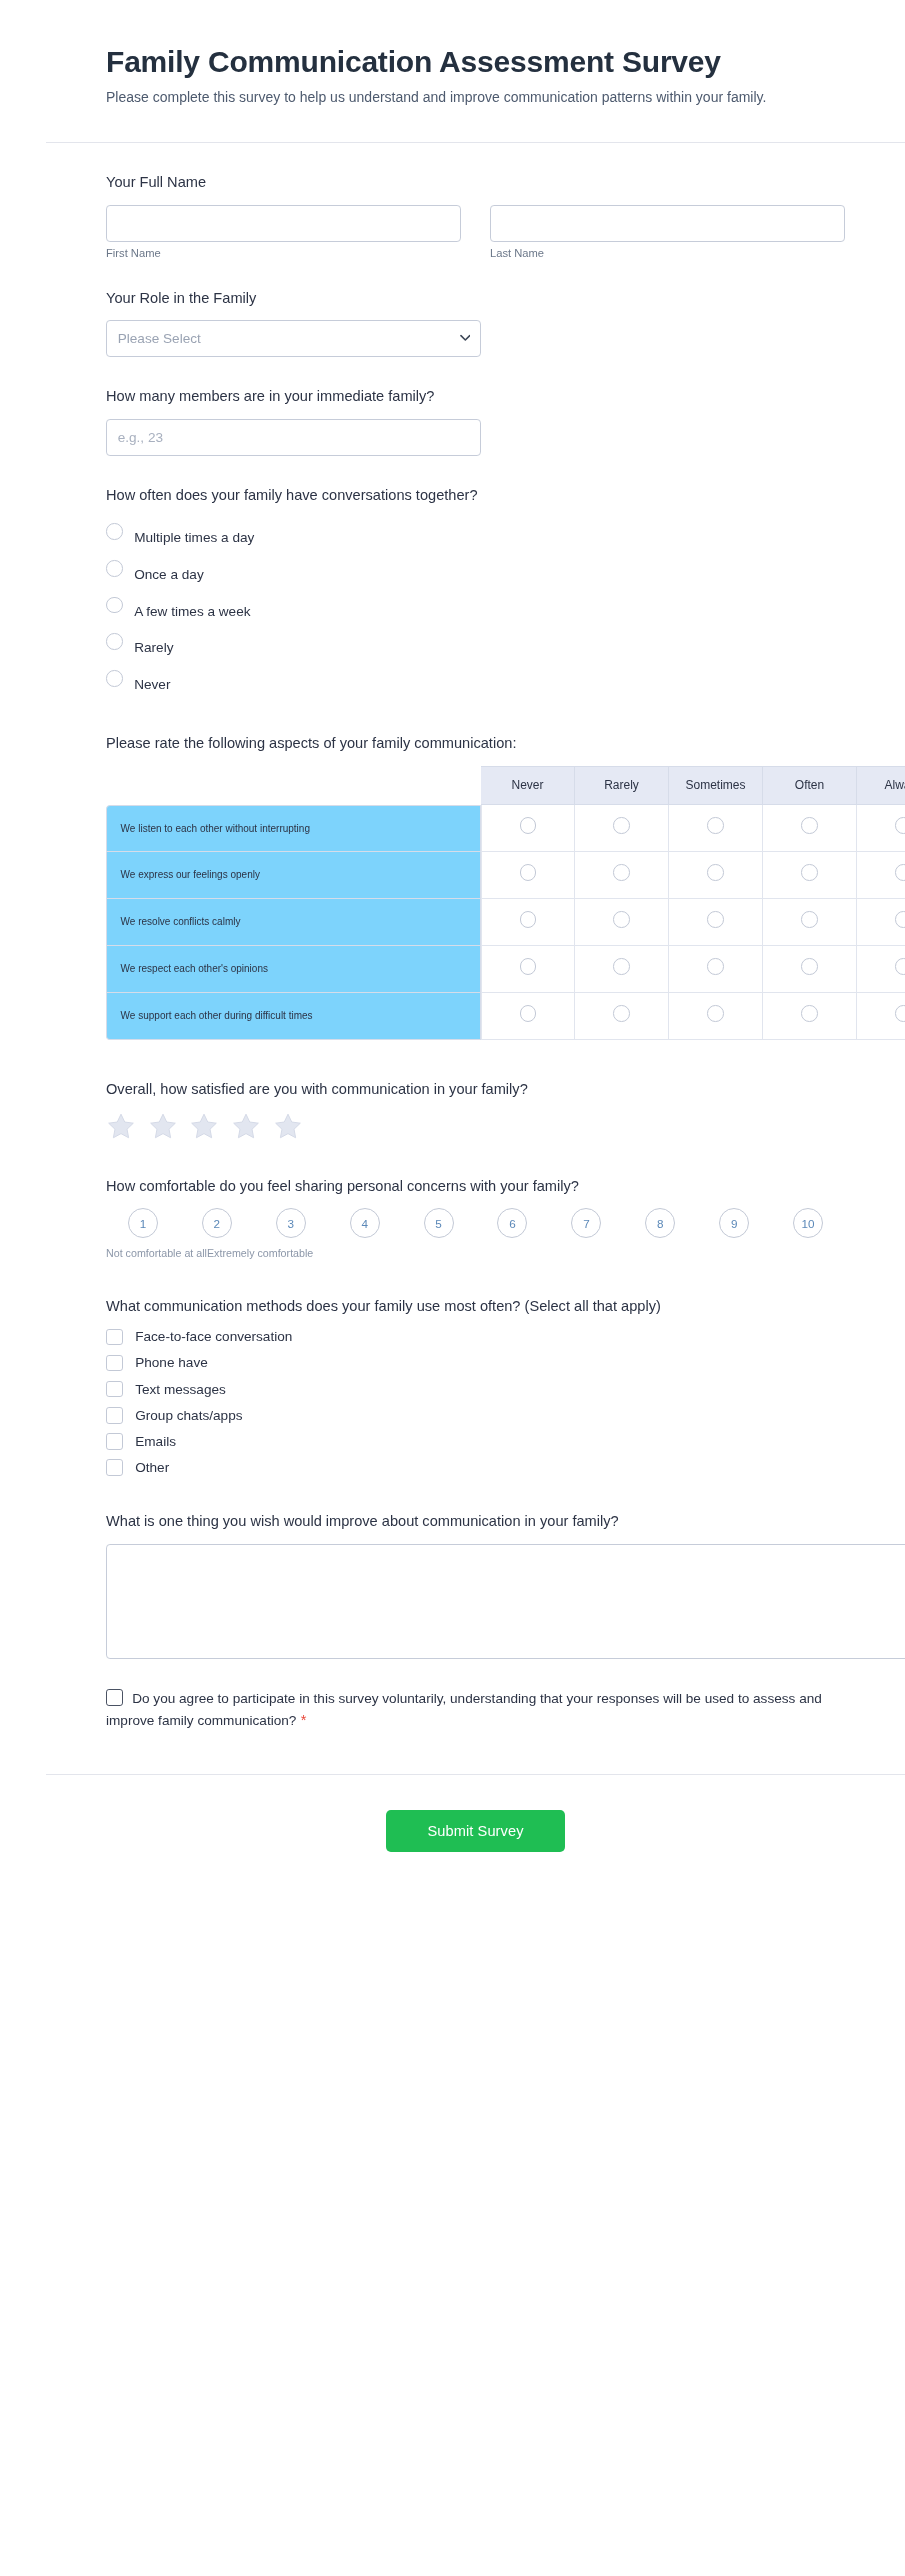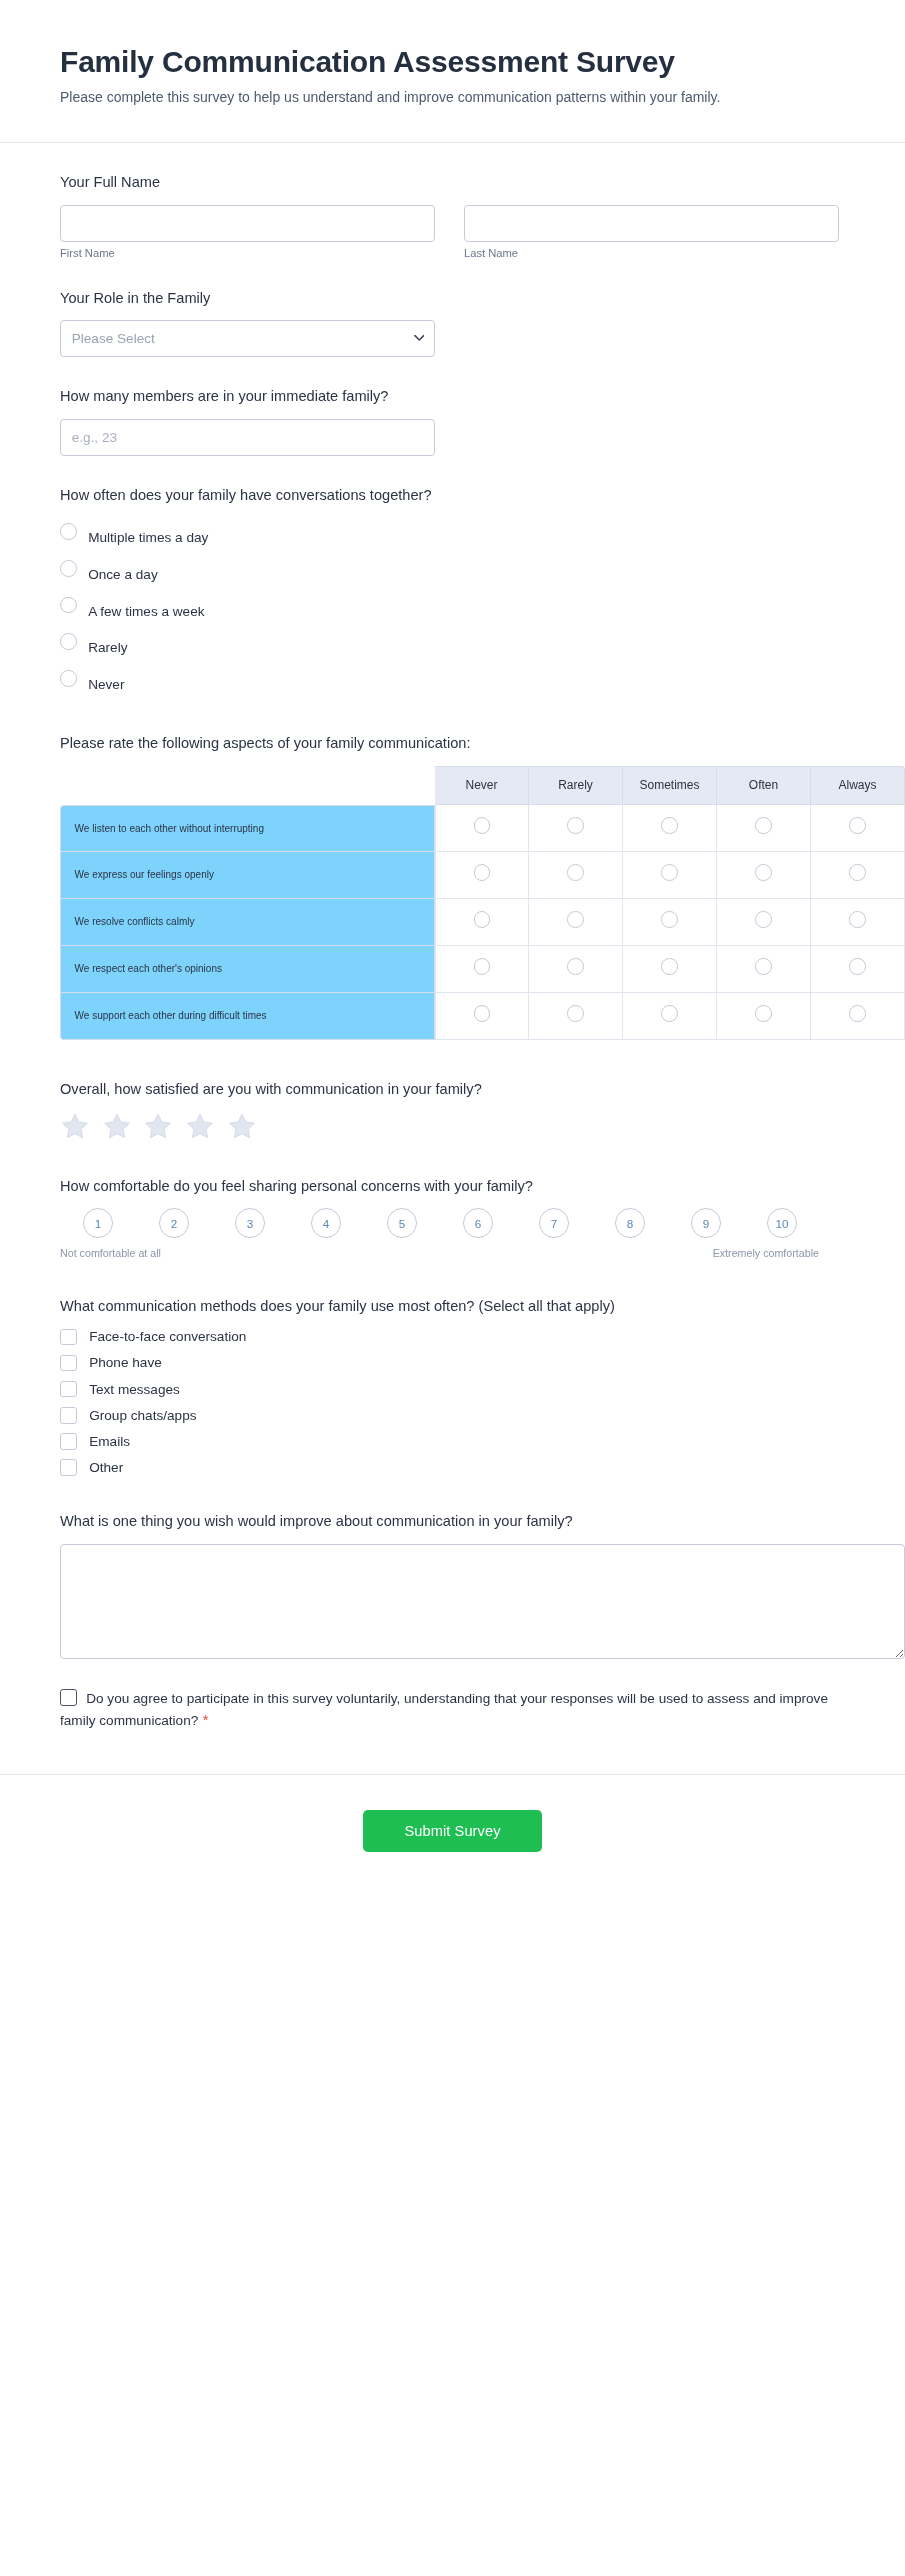--- a/index.html
+++ b/index.html
@@ -6,21 +6,21 @@
   html, body { margin: 0; padding: 0; }
   body {
     width: 905px;
     min-height: 2576px;
     background: #ffffff;
     font-family: "Liberation Sans", sans-serif;
     color: #2c3345;
     -webkit-font-smoothing: antialiased;
   }
 
-  .page { width: 905px; position: relative; }
+  .page { width: 905px; position: relative; padding-left: 46px; }
 
   
   .form-header {
     padding: 43px 60px 33px 60px;
     border-bottom: 1px solid #e3e5ec;
   }
   .form-title {
     font-size: 30px;
     font-weight: bold;
     line-height: 1.28;
@@ -195,21 +195,20 @@
     border-radius: 50%;
     background: #fff;
     display: flex;
     align-items: center;
     justify-content: center;
     font-size: 11.7px;
     color: #5b88b8;
   }
   .scale-caps {
     display: flex;
-    justify-content: space-between;
     width: 759px;
     margin-top: 7.8px;
   }
   .scale-cap {
     font-size: 10.7px;
     color: #8c97a9;
     line-height: 1.35;
     max-width: 107px;
   }
   .scale-cap.right { text-align: right; }

